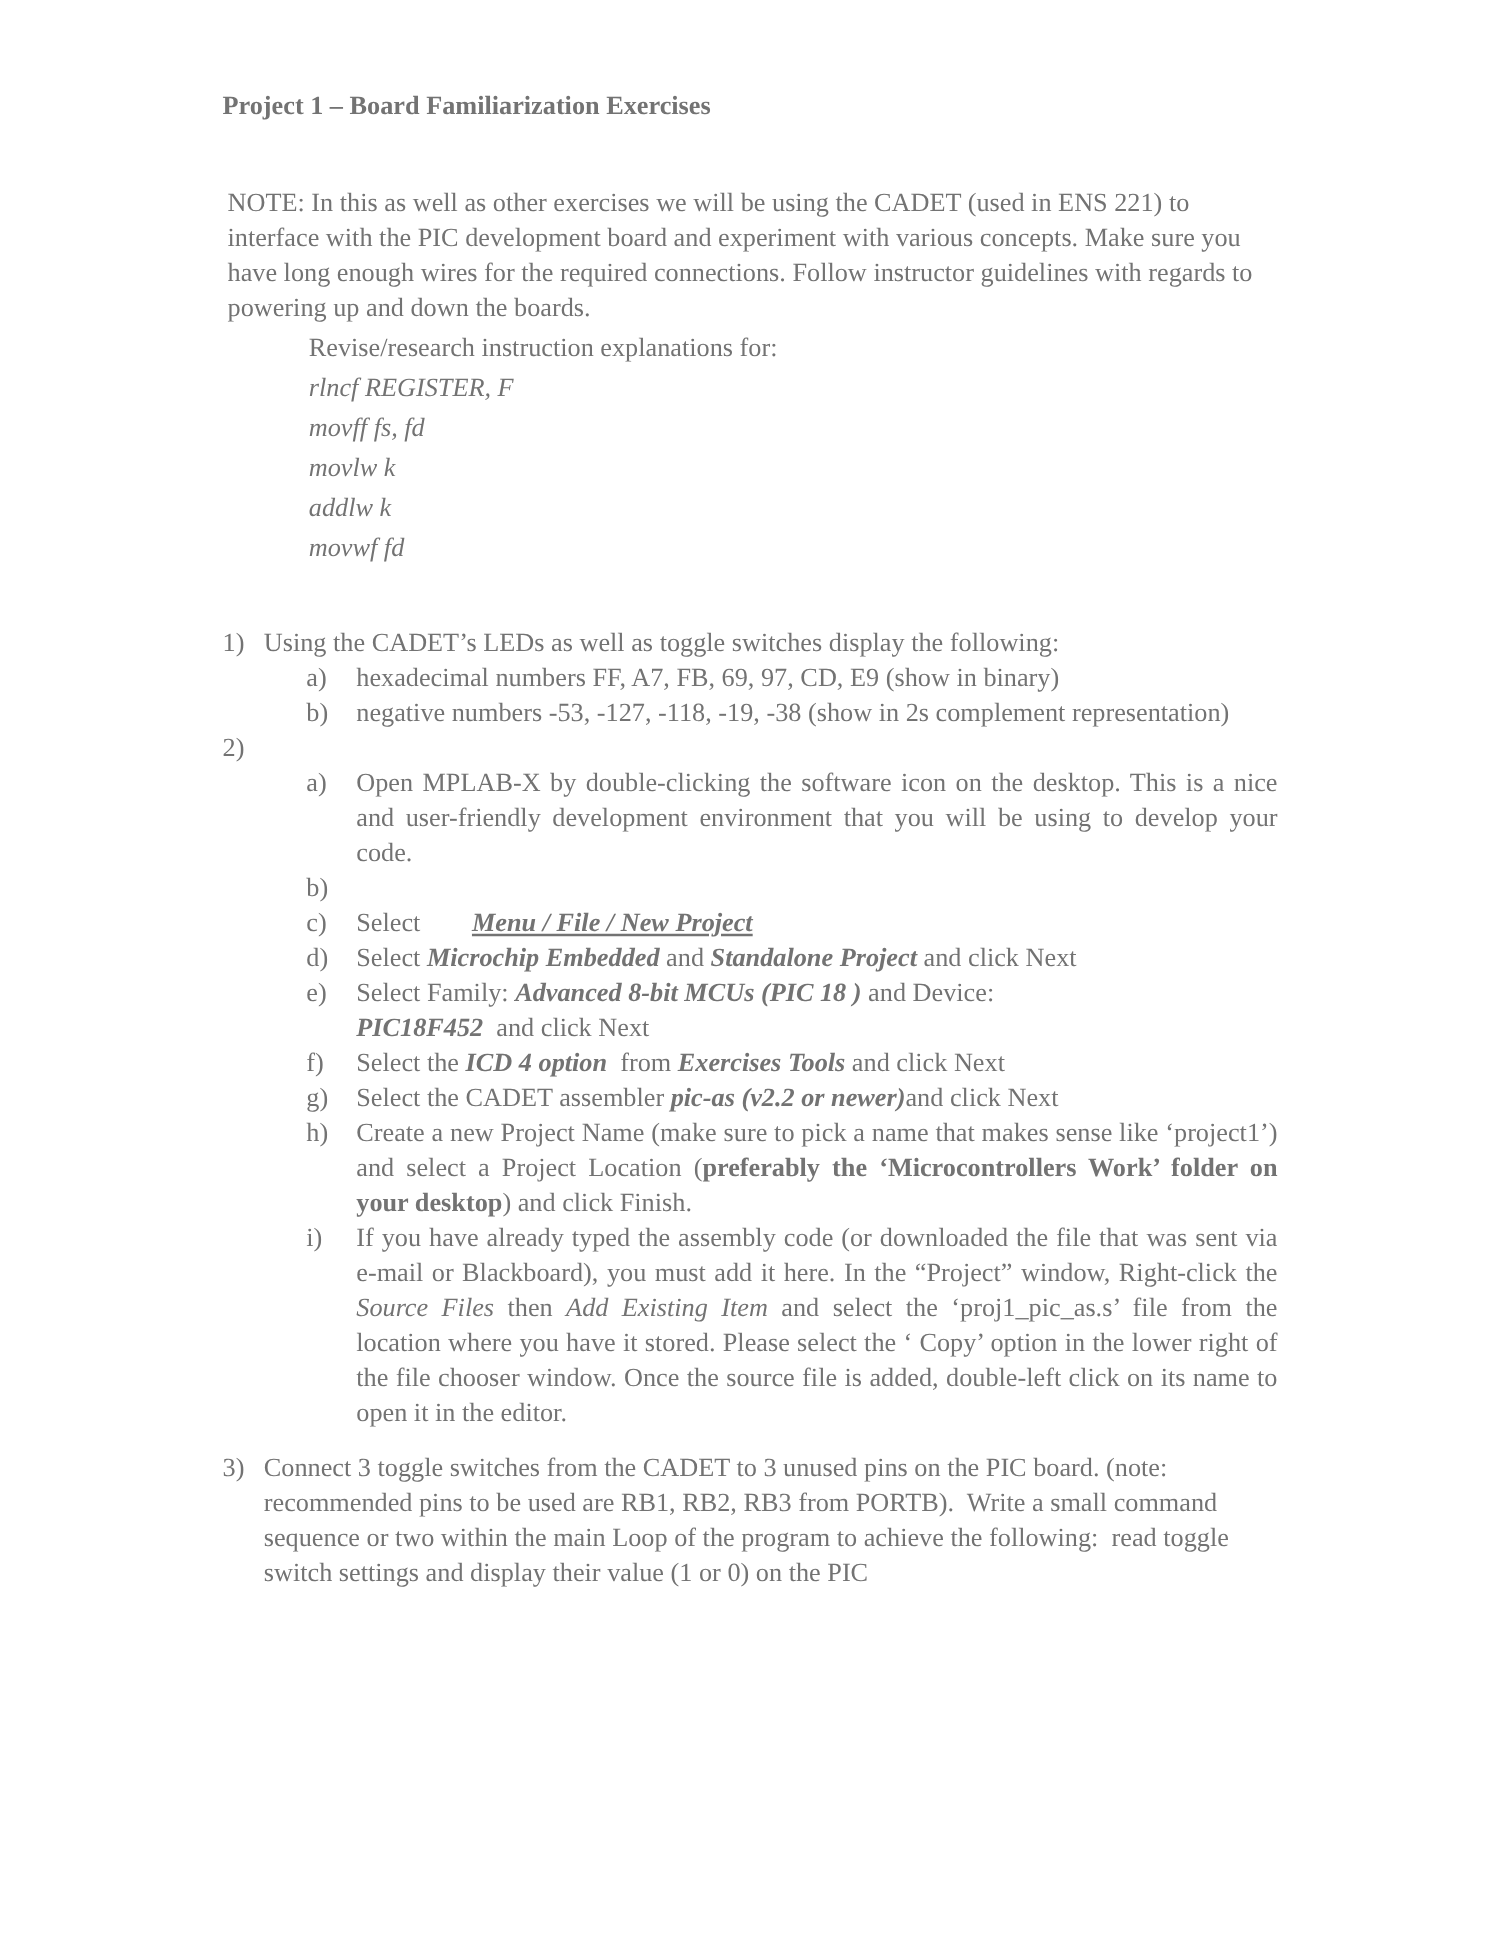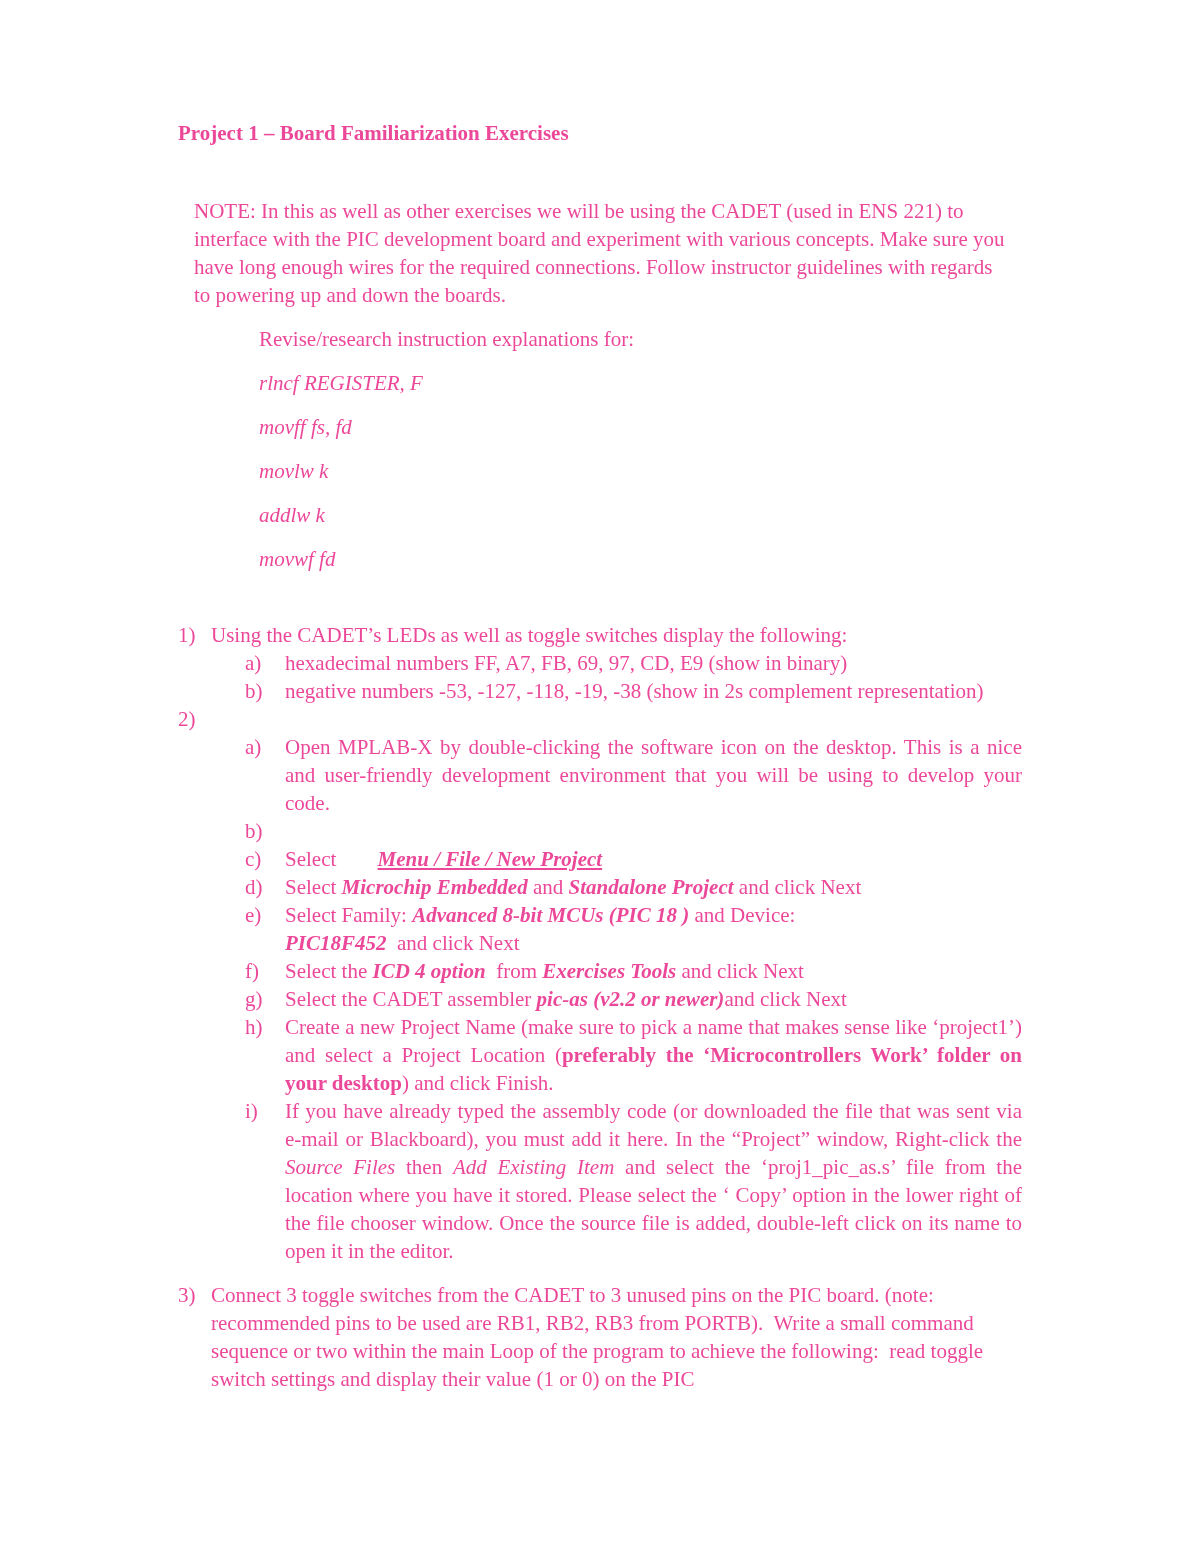--- a/index.html
+++ b/index.html
@@ -1,29 +1,29 @@
 <!DOCTYPE html>
 <html><head>
 <meta charset="utf-8">
 <style>
   * { box-sizing: border-box; }
   html, body { margin: 0; padding: 0; background: #ffffff; }
   .page {
     width: 1200px;
     height: 1553px;
     background: #ffffff;
-    color: #ec4899;
+    color: #737373;
     font-family: "Liberation Serif", "DejaVu Serif", serif;
     font-size: 21px;
     line-height: 28px;
-    padding: 119px 178px 40px 178px;
+    padding: 70px 178px 40px 178px;
     overflow: hidden;
   }
   .title { font-weight: 700; margin: 0 0 50px 0; }
-  .para { margin: 16px; white-space: pre-wrap; }
+  .para { margin: 4px; white-space: pre-wrap; }
   .indent { padding-left: 65px; }
   .i  { font-style: italic; }
   .b  { font-weight: 700; }
   .bi { font-weight: 700; font-style: italic; margin-top: 32px; }
   .biu{ font-weight: 700; font-style: italic; text-decoration: underline; margin-left: 36px; }
   .li { display: flex; margin: 0; }
   .li .mk { flex: 0 0 33px; }
   .li .ct { flex: 1; white-space: pre-wrap; }
   .l2 { padding-left: 67px; }
   .l2 .mk { flex: 0 0 40px; }

